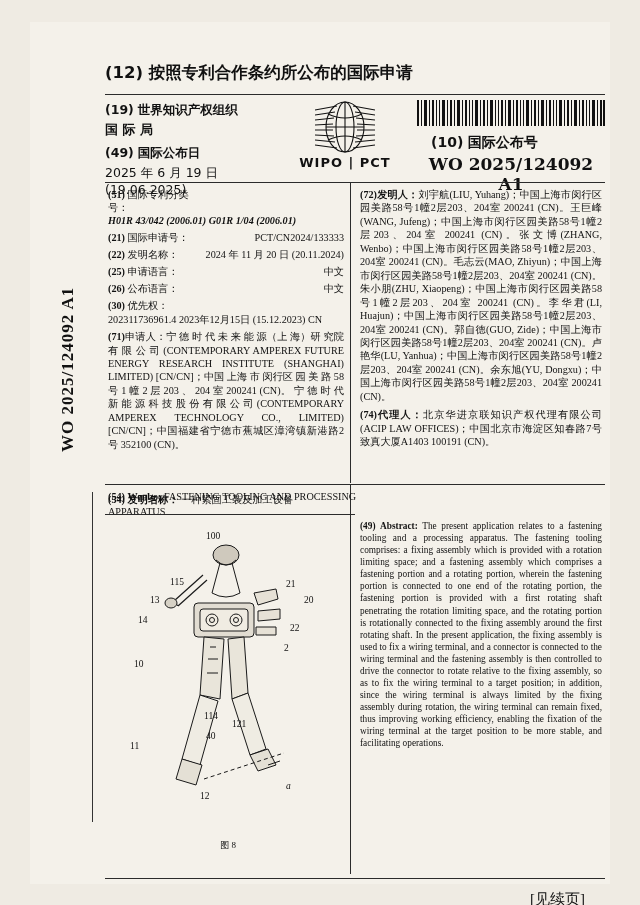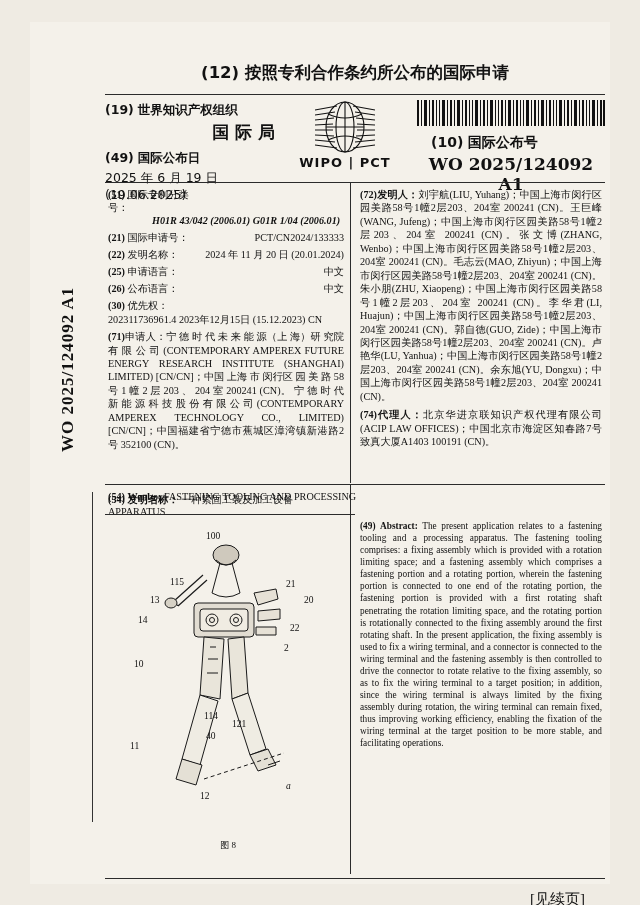--- a/index.html
+++ b/index.html
@@ -24,31 +24,31 @@
     width:420px;
     transform:rotate(-90deg);
     transform-origin:left top;
     font-weight:bold;font-size:17px;letter-spacing:1px;
     white-space:nowrap;
   }
   .side-rule{
     position:absolute;left:62px;top:470px;width:1px;height:330px;background:#333;
   }
   .title-12{
-    position:absolute;left:75px;top:40px;width:500px;text-align:center;
+    position:absolute;left:75px;top:40px;width:500px;text-align:left;
     font-size:16.5px;font-weight:bold;
     font-family:"DejaVu Sans", sans-serif;
   }
   .hr-top{position:absolute;left:75px;top:72px;width:500px;height:1px;background:#2b2b2b;}
   
   .hdr{position:absolute;left:75px;top:78px;width:500px;height:78px;}
   .hdr-left{position:absolute;left:0;top:2px;width:170px;}
   .l19{font-size:12.5px;font-family:"DejaVu Sans", sans-serif;}
   .l19 b{font-weight:bold;}
-  .org2{font-size:17px;text-align:right;margin-top:2px;font-family:"DejaVu Sans", sans-serif;font-weight:bold;}
+  .org2{font-size:13px;text-align:left;margin-top:2px;font-family:"DejaVu Sans", sans-serif;font-weight:bold;}
   .l43{font-size:12.5px;margin-top:6px;font-family:"DejaVu Sans", sans-serif;}
   .l43date{font-size:12.5px;margin-top:3px;font-family:"DejaVu Sans", sans-serif;}
   
   .wipo{position:absolute;left:180px;top:0px;width:120px;text-align:center;}
   .wipo .globe{
     width:76px;height:54px;margin:0 auto;position:relative;overflow:hidden;
   }
   .wipo .globe svg{display:block;}
   .wipo .wname{font-size:13px;font-weight:bold;letter-spacing:1px;margin-top:1px;font-family:"DejaVu Sans", sans-serif;}
   
@@ -193,32 +193,32 @@
     </div>
 
     <div class="hr-mid"></div>
     <div class="vline"></div>
 
     <div class="colL">
       <div class="fld row">
         <span class="k"><span class="code">(51)</span>
         <span>国际专利分类号：</span></span>
       </div>
-      <div class="fld ipc" style="margin-top:-4px;margin-left:44px;">H01R 43/042 (2006.01)    G01R 1/04 (2006.01)</div>
+      <div class="fld ipc" style="margin-top:-4px;">H01R 43/042 (2006.01)    G01R 1/04 (2006.01)</div>
 
       <div class="fld row">
         <span class="k"><span class="code">(21)</span>
         <span>国际申请号：</span></span>
         <span class="v">PCT/CN2024/133333</span>
       </div>
 
       <div class="fld row">
         <span class="k"><span class="code">(22)</span>
         <span>发明名称：</span></span>
-        <span class="v">2024 年 11 月 20 日 (20.01.2024)</span>
+        <span class="v">2024 年 11 月 20 日 (20.11.2024)</span>
       </div>
 
       <div class="fld row">
         <span class="k"><span class="code">(25)</span>
         <span>申请语言：</span></span>
         <span class="v">中文</span>
       </div>
 
       <div class="fld row">
         <span class="k"><span class="code">(26)</span>

